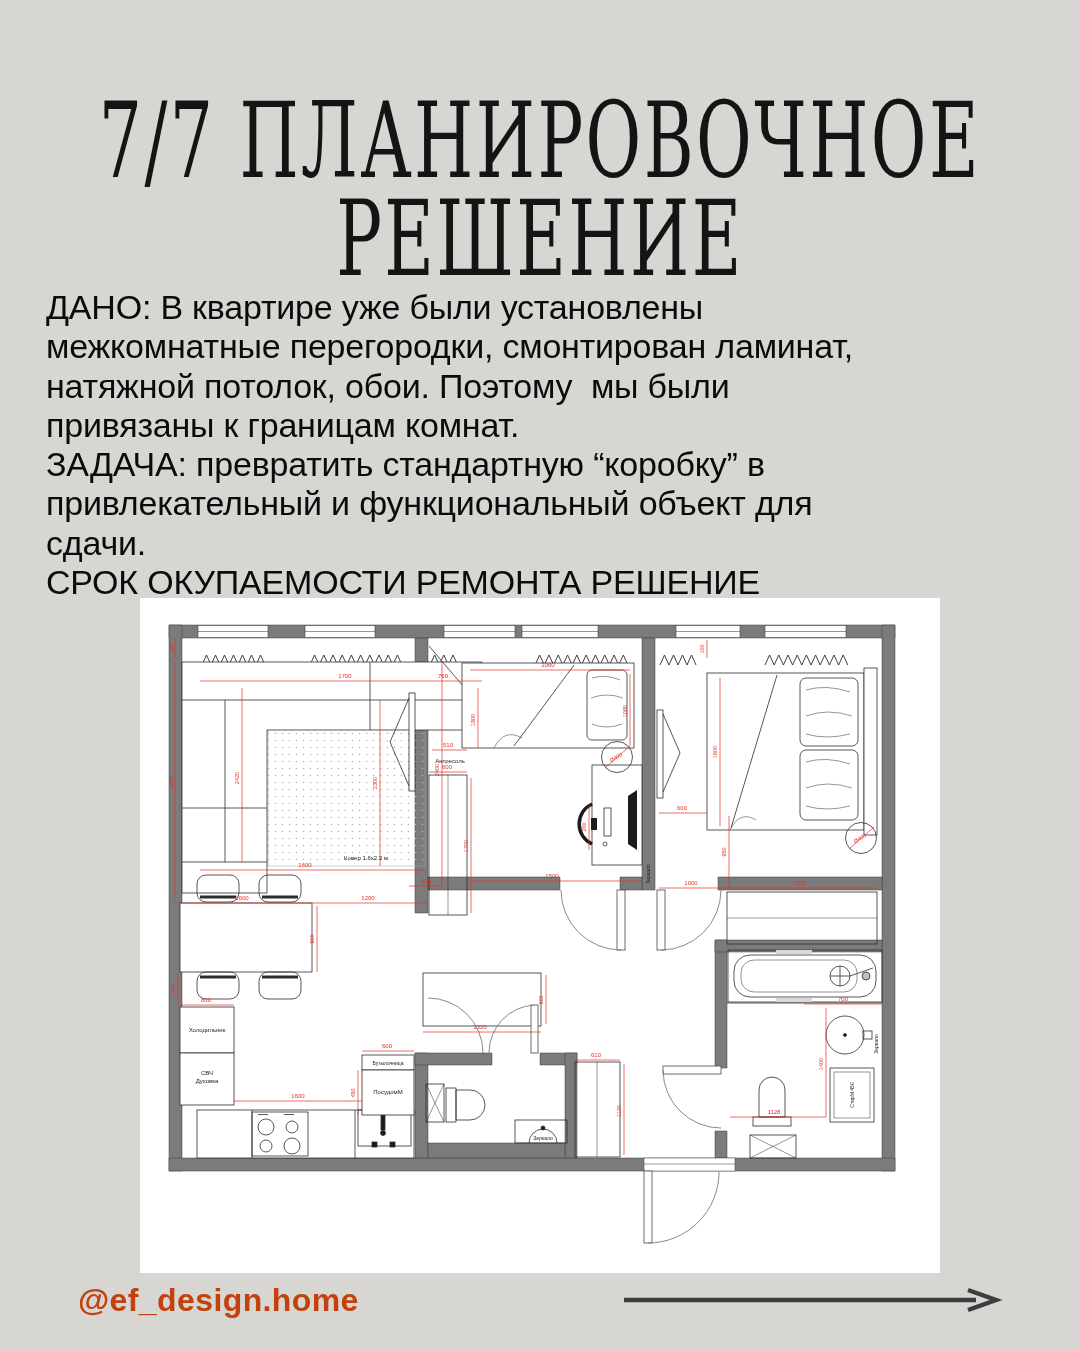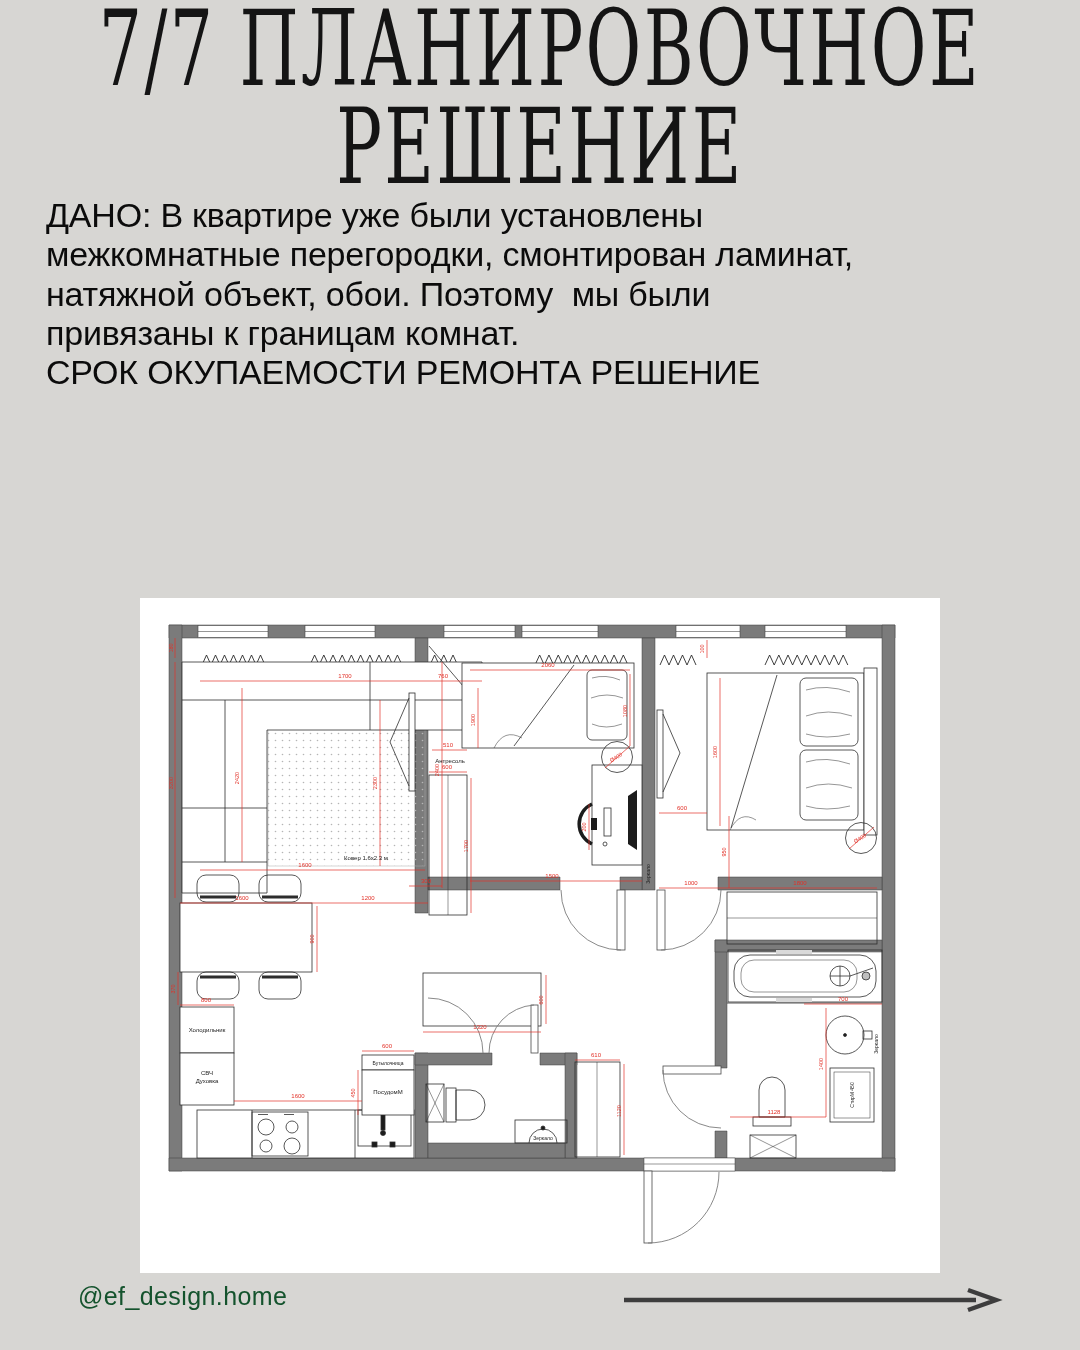--- a/index.html
+++ b/index.html
@@ -1,23 +1,23 @@
 <!DOCTYPE html>
 <html><head>
 <meta charset="utf-8">
 <style>
   html,body{margin:0;padding:0;}
   body{width:1080px;height:1350px;background:#d7d6d3;font-family:"Liberation Sans",sans-serif;position:relative;overflow:hidden;}
-  .title{ text-align:center;margin:0;height:196px;color:#141414;font-family:"DejaVu Serif",serif;font-weight:400;}
+  .title{ text-align:center;margin:0;padding-top:92px;height:196px;color:#141414;font-family:"DejaVu Serif",serif;font-weight:400;}
   .title-inner{display:inline-block;transform:scale(0.85,1.30);transform-origin:top center;font-size:80px;line-height:0.95;letter-spacing:0.035em;white-space:nowrap;}
   .body-text{margin:0 40px 0 46px;font-size:34px;line-height:1.155;color:#0b0b0b;letter-spacing:-0.2px;}
   .body-text p{margin:0;white-space:pre-wrap;}
   .plan-card{position:absolute;left:140px;top:598px;width:800px;height:675px;background:#ffffff;}
   .plan-card svg{display:block;}
-  .footer-handle{position:absolute;left:78px;top:1282px;font-size:25px;letter-spacing:0.4px;color:#14532d;}
+  .footer-handle{position:absolute;left:78px;top:1282px;font-size:32px;letter-spacing:0.4px;color:#c2410c;font-weight:bold;}
   .footer-arrow{position:absolute;left:622px;top:1286px;}
   text{font-family:"Liberation Sans",sans-serif;}
   .dim{fill:#e23128;font-size:6px;}
   .dimr{fill:#e23128;font-size:5.5px;}
   .lbl{fill:#1c1c1c;font-size:6px;}
   .lbls{fill:#1c1c1c;font-size:5px;}
   .redln{stroke:#e23128;stroke-width:0.7;fill:none;}
   .wall{fill:#7b7b7b;stroke:#3e3e3e;stroke-width:0.5;}
   .furn{stroke:#2d2d2d;stroke-width:0.8;fill:none;}
   .furnw{stroke:#2d2d2d;stroke-width:0.8;fill:#ffffff;}
@@ -31,22 +31,25 @@
 <h1 class="title">
   <span class="title-inner">
     <span>7/7 ПЛАНИРОВОЧНОЕ</span><br>
     <span>РЕШЕНИЕ</span>
   </span>
 </h1>
 
 <div class="body-text">
   <p>ДАНО: В квартире уже были установлены
 межкомнатные перегородки, смонтирован ламинат,
-натяжной объект, обои. Поэтому  мы были
+натяжной потолок, обои. Поэтому  мы были
 привязаны к границам комнат.</p>
+  <p>ЗАДАЧА: превратить стандартную “коробку” в
+привлекательный и функциональный объект для
+сдачи.</p>
   <p>СРОК ОКУПАЕМОСТИ РЕМОНТА РЕШЕНИЕ</p>
 </div>
 
 <div class="plan-card">
 <svg width="800" height="675" viewBox="0 0 800 675">
   <defs>
     <pattern id="dots" width="7" height="7" patternUnits="userSpaceOnUse">
       <circle cx="2.5" cy="2.5" r="0.8" fill="#b5b5b5"></circle>
     </pattern>
     <pattern id="hz" width="7" height="12" patternUnits="userSpaceOnUse">

